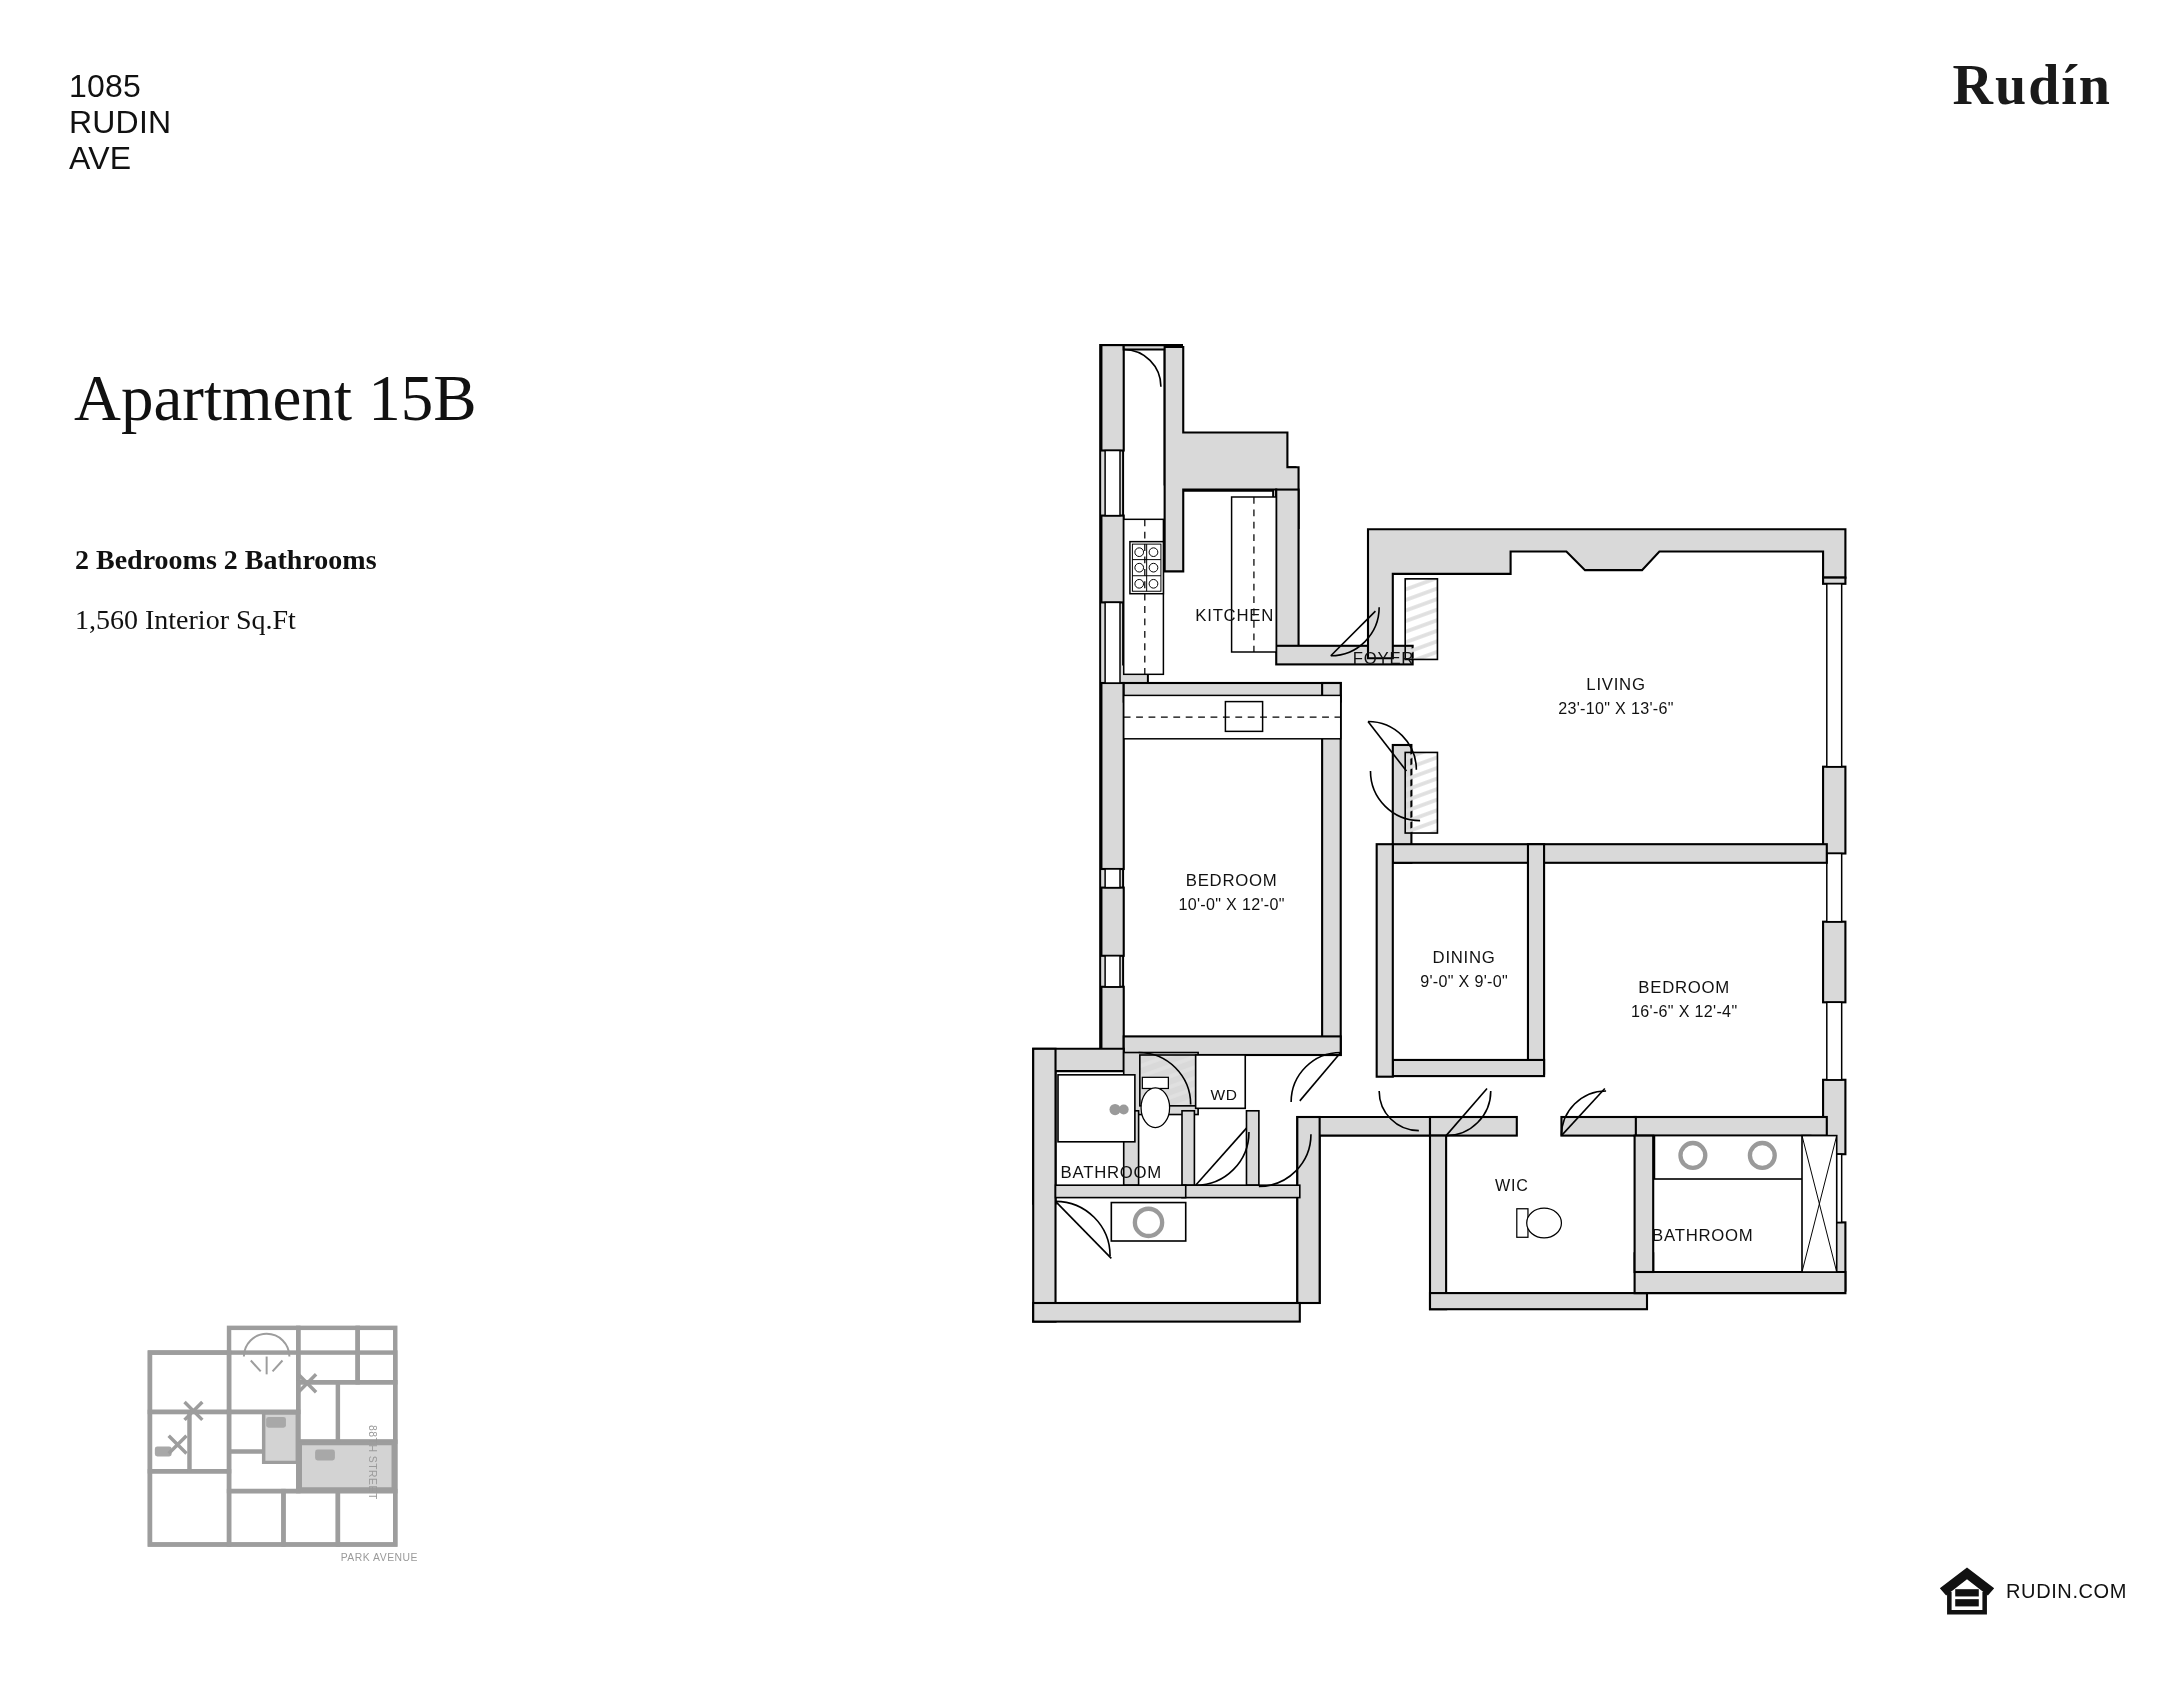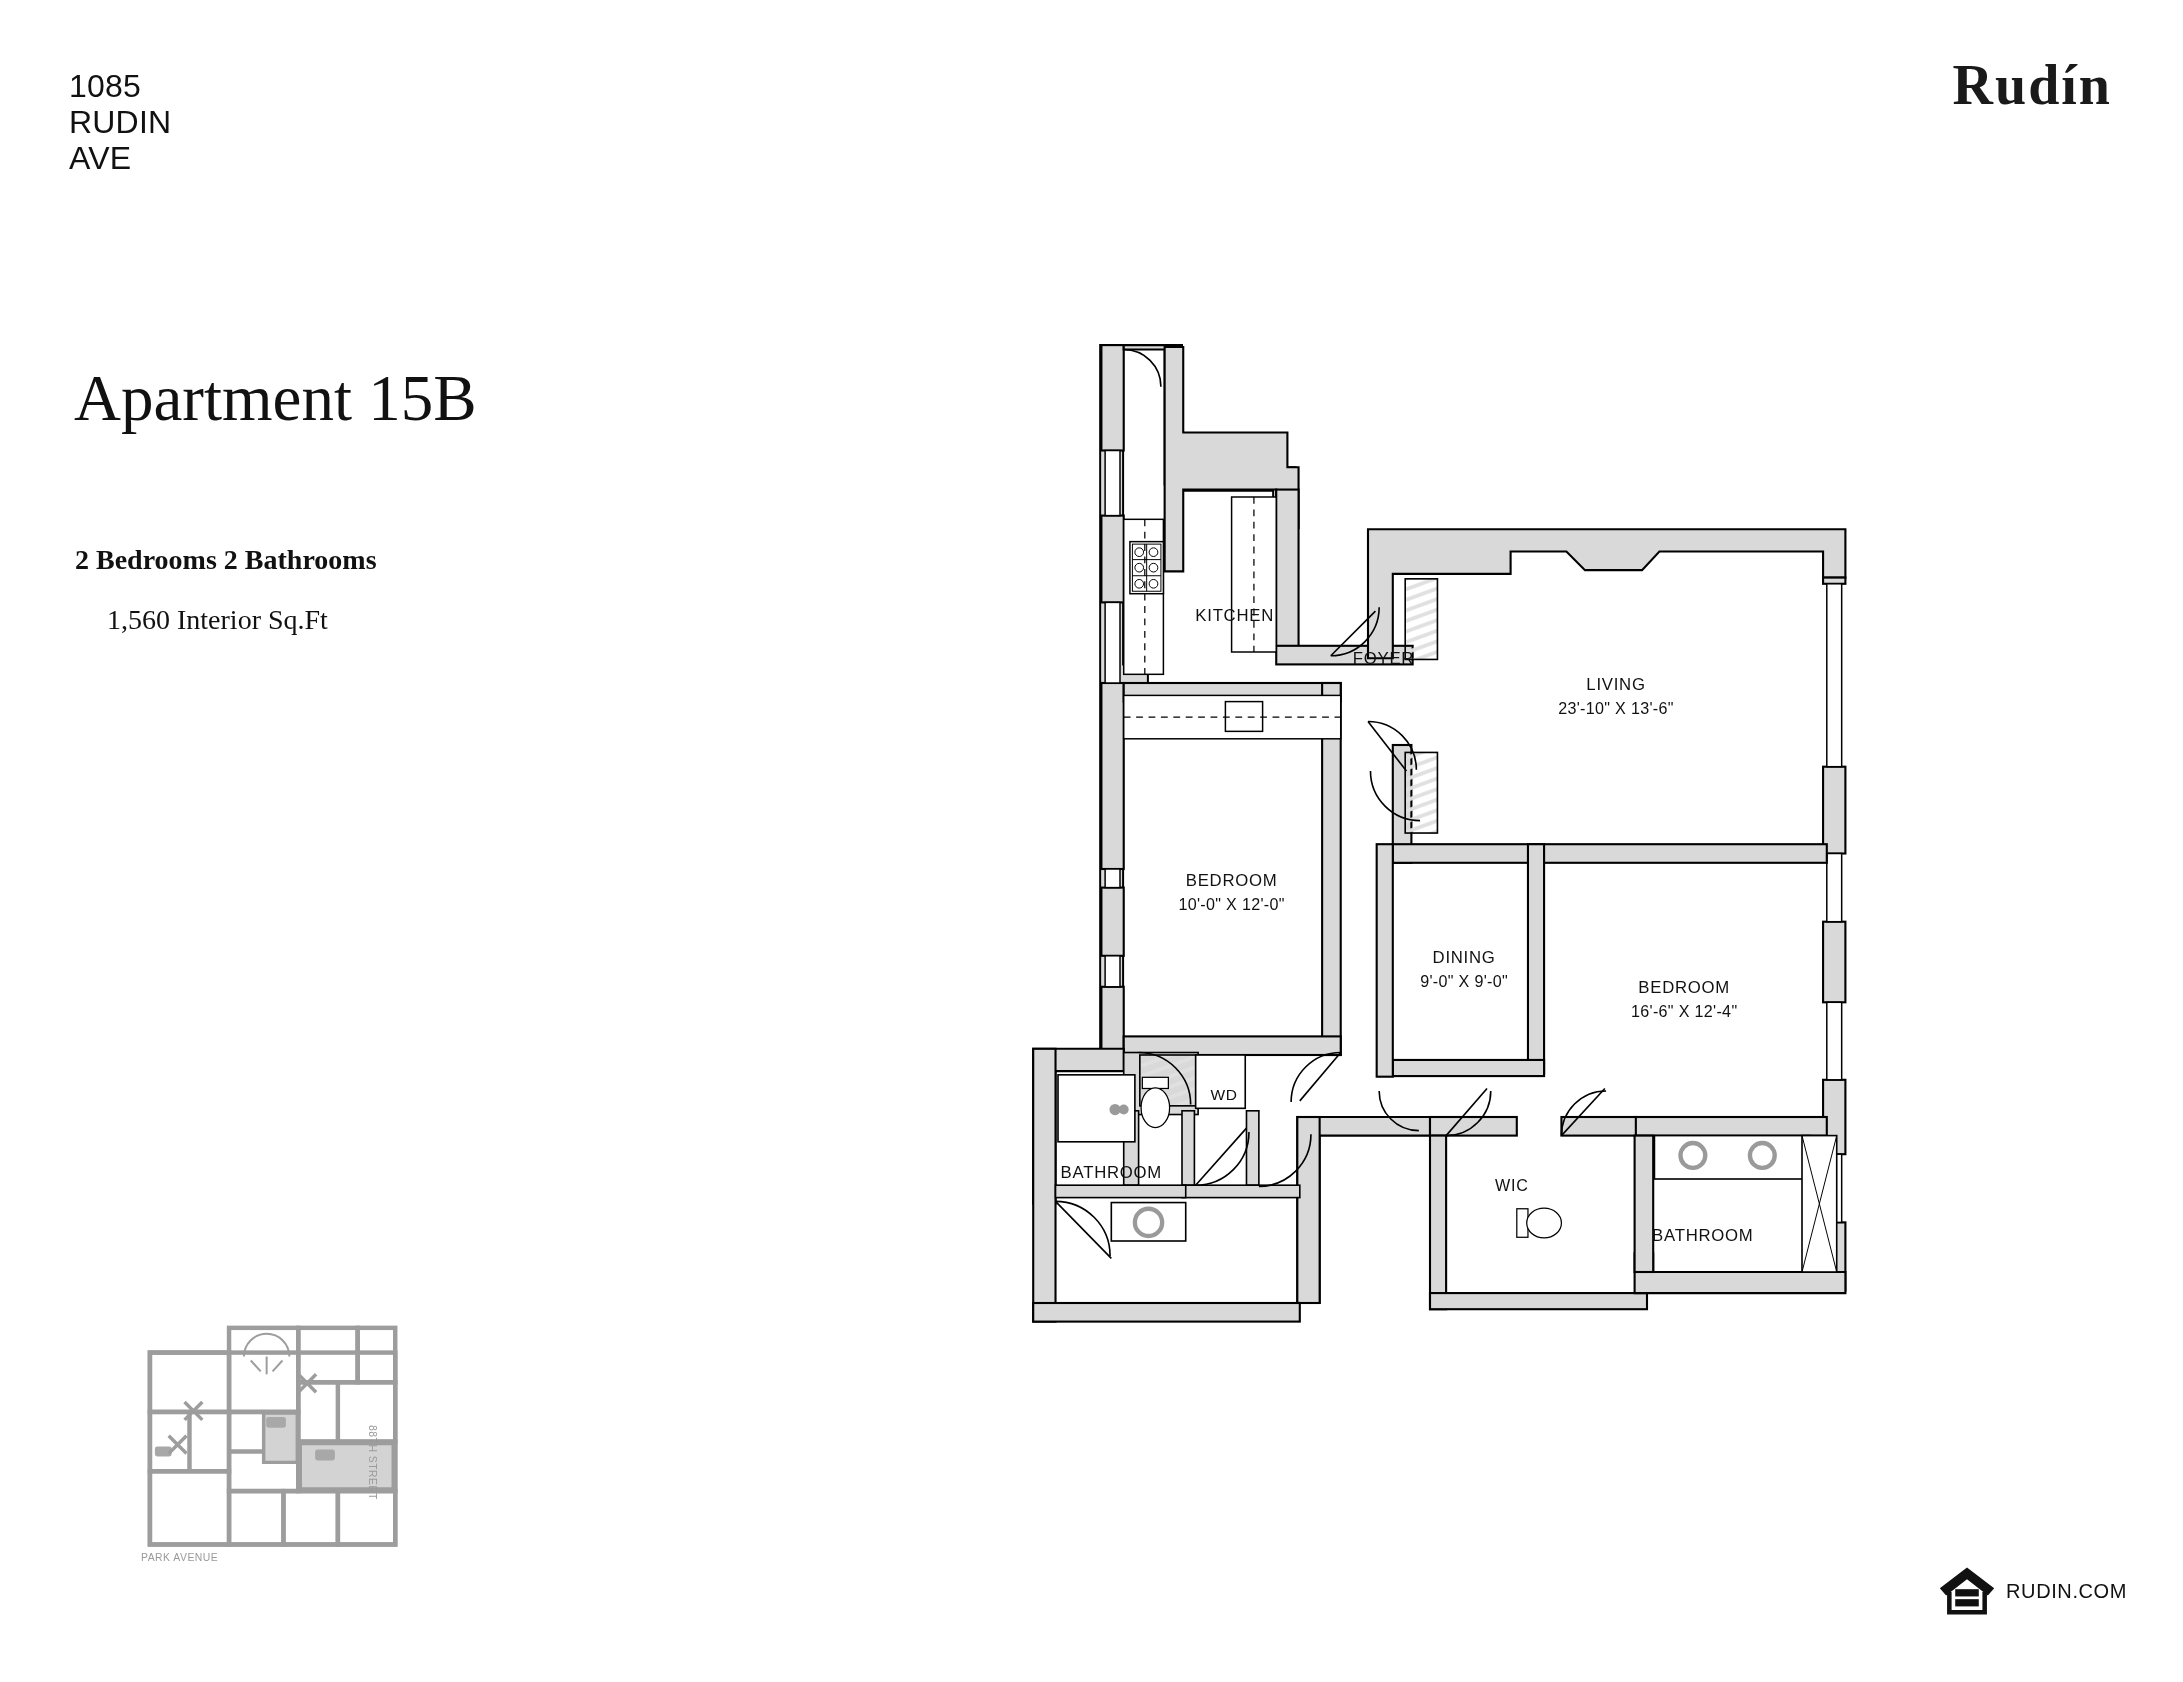--- a/index.html
+++ b/index.html
@@ -33,28 +33,28 @@
     font-family: "Liberation Serif", serif;
     font-size: 65px; color: #111; letter-spacing: 0px;
     white-space: nowrap;
   }
   .apt-sub {
     position: absolute; left: 75px;
     font-family: "Liberation Serif", serif;
     font-size: 28px; color: #111; white-space: nowrap;
   }
   .apt-sub.a { top: 544px; font-weight: bold; }
-  .apt-sub.b { top: 604px; margin-left: 32px; }
+  .apt-sub.b { top: 604px; }
 
   
   .keyplan { position: absolute; left: 141px; top: 1314px; width: 277px; height: 277px; }
   .keyplan svg { display: block; width: 100%; height: 100%; }
   .keyplan-street-bottom {
     position: absolute; left: 0; top: 238px; width: 277px;
-    text-align: left; font-size: 10.4px; color: #9a9a9a; letter-spacing: 0.5px;
+    text-align: right; font-size: 10.4px; color: #9a9a9a; letter-spacing: 0.5px;
   }
   .keyplan-street-right {
     position: absolute; left: 237px; top: 111px;
     font-size: 10.4px; color: #9a9a9a; letter-spacing: 0.5px;
     transform: rotate(90deg); transform-origin: left top; white-space: nowrap;
   }
 
   
   .footer { position: absolute; right: 56px; bottom: 63px; display: flex; align-items: center; gap: 10px; }
   .eho { width: 58px; height: 58px; }

